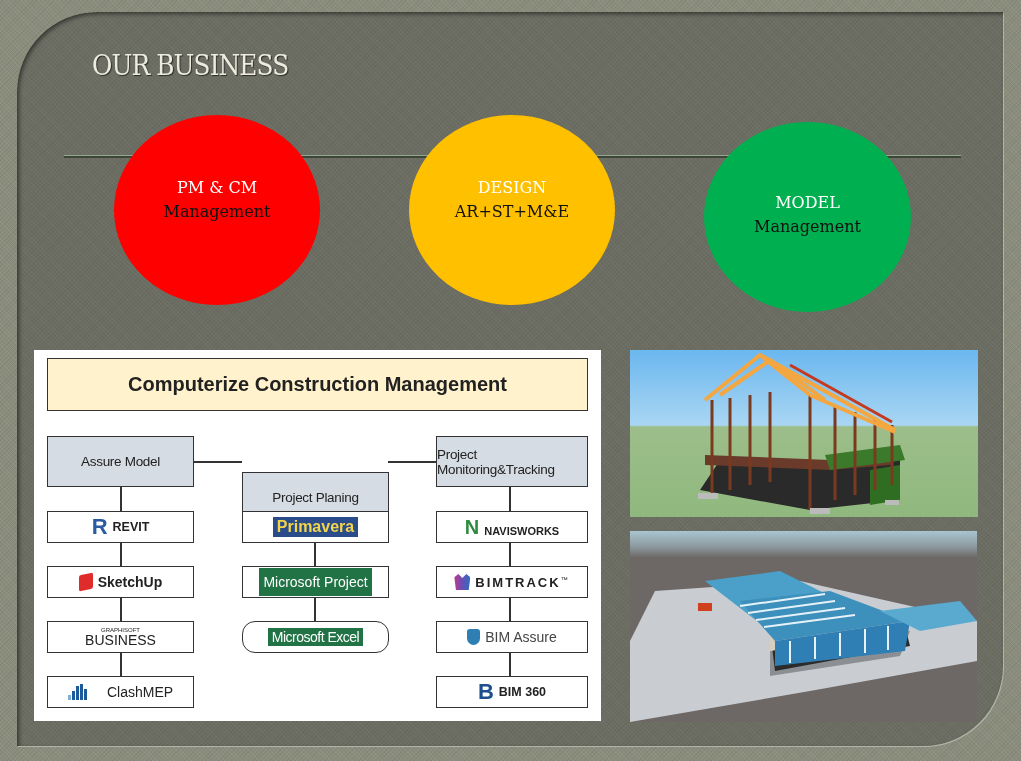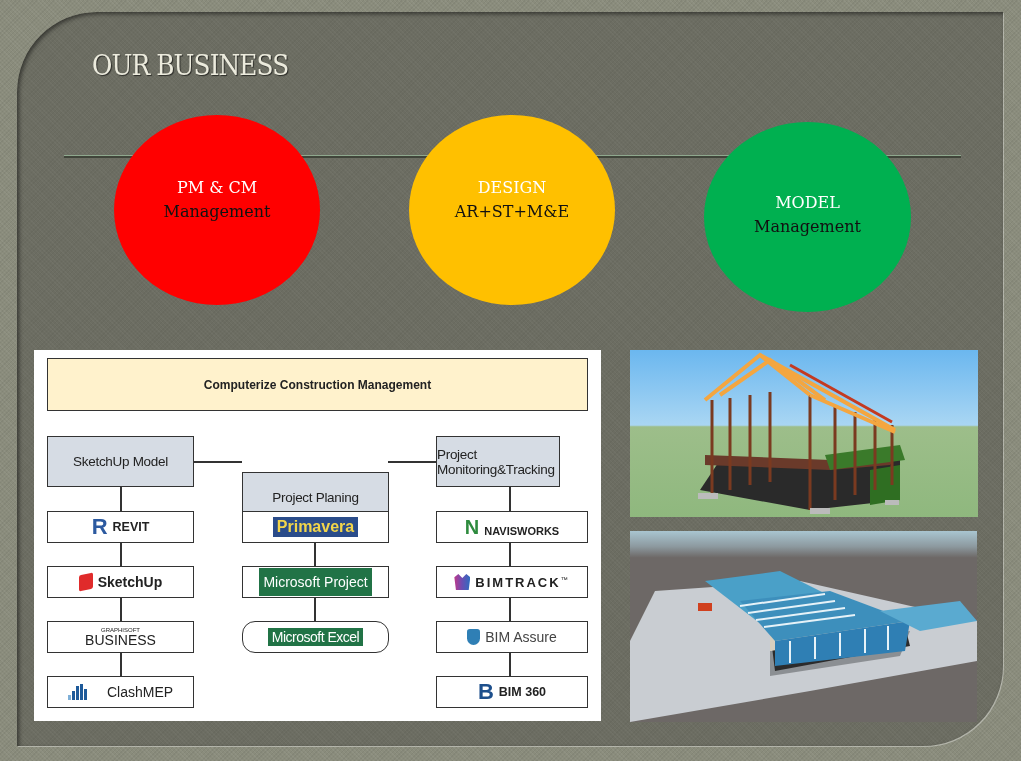--- a/index.html
+++ b/index.html
@@ -42,21 +42,21 @@
   .c-green { left: 704px; top: 122px; width: 207px; height: 190px; background: #00b050; padding-bottom: 5px; box-sizing: border-box; }
 
   .chart {
     position: absolute; left: 34px; top: 350px; width: 567px; height: 371px; background: #ffffff;
     font-family: "Liberation Sans", sans-serif;
   }
   .hdr {
     position: absolute; left: 13px; top: 8px; width: 541px; height: 53px;
     background: #fff2cc; border: 1.5px solid #333; box-sizing: border-box;
     display: flex; align-items: center; justify-content: center;
-    font-weight: bold; font-size: 12px; color: #222; transform-origin: center;
+    font-weight: bold; font-size: 20px; color: #222; transform-origin: center;
   }
   .cat {
     position: absolute; top: 86px; height: 51px;
     background: #d6dce4; border: 1.5px solid #333; box-sizing: border-box;
     display: flex; align-items: center; justify-content: center;
     font-size: 13.5px; color: #222; letter-spacing: -0.3px;
   }
   .item {
     position: absolute; height: 32px;
     background: #fff; border: 1.5px solid #333; box-sizing: border-box;
@@ -117,23 +117,23 @@
 
   <div class="conn-h" style="left:159px; top:111px; width:49px;"></div>
   <div class="conn-h" style="left:354px; top:111px; width:49px;"></div>
 
   <div class="conn-v" style="left:86px; top:137px; height:200px;"></div>
 
   <div class="conn-v" style="left:280px; top:137px; height:146px;"></div>
 
   <div class="conn-v" style="left:475px; top:137px; height:200px;"></div>
 
-  <div class="cat" style="left:13px; width:147px;">SketchUp Model</div>
+  <div class="cat" style="left:13px; width:147px;">Assure Model</div>
   <div class="cat" style="left:208px; width:147px;margin-top:36px;">Project Planing</div>
-  <div class="cat" style="left:402px; width:124px;">Project Monitoring&amp;Tracking</div>
+  <div class="cat" style="left:402px; width:152px;">Project Monitoring&amp;Tracking</div>
 
   <div class="item" style="left:13px; top:161px; width:147px;">
     <span class="logo-r">R</span>
     <span class="logo-bold">REVIT</span>
   </div>
   <div class="item" style="left:13px; top:216px; width:147px;">
     <span class="sketch-ico"></span>
     <span class="logo-bold" style="font-size:14px;">SketchUp</span>
   </div>
   <div class="item" style="left:13px; top:271px; width:147px;">

